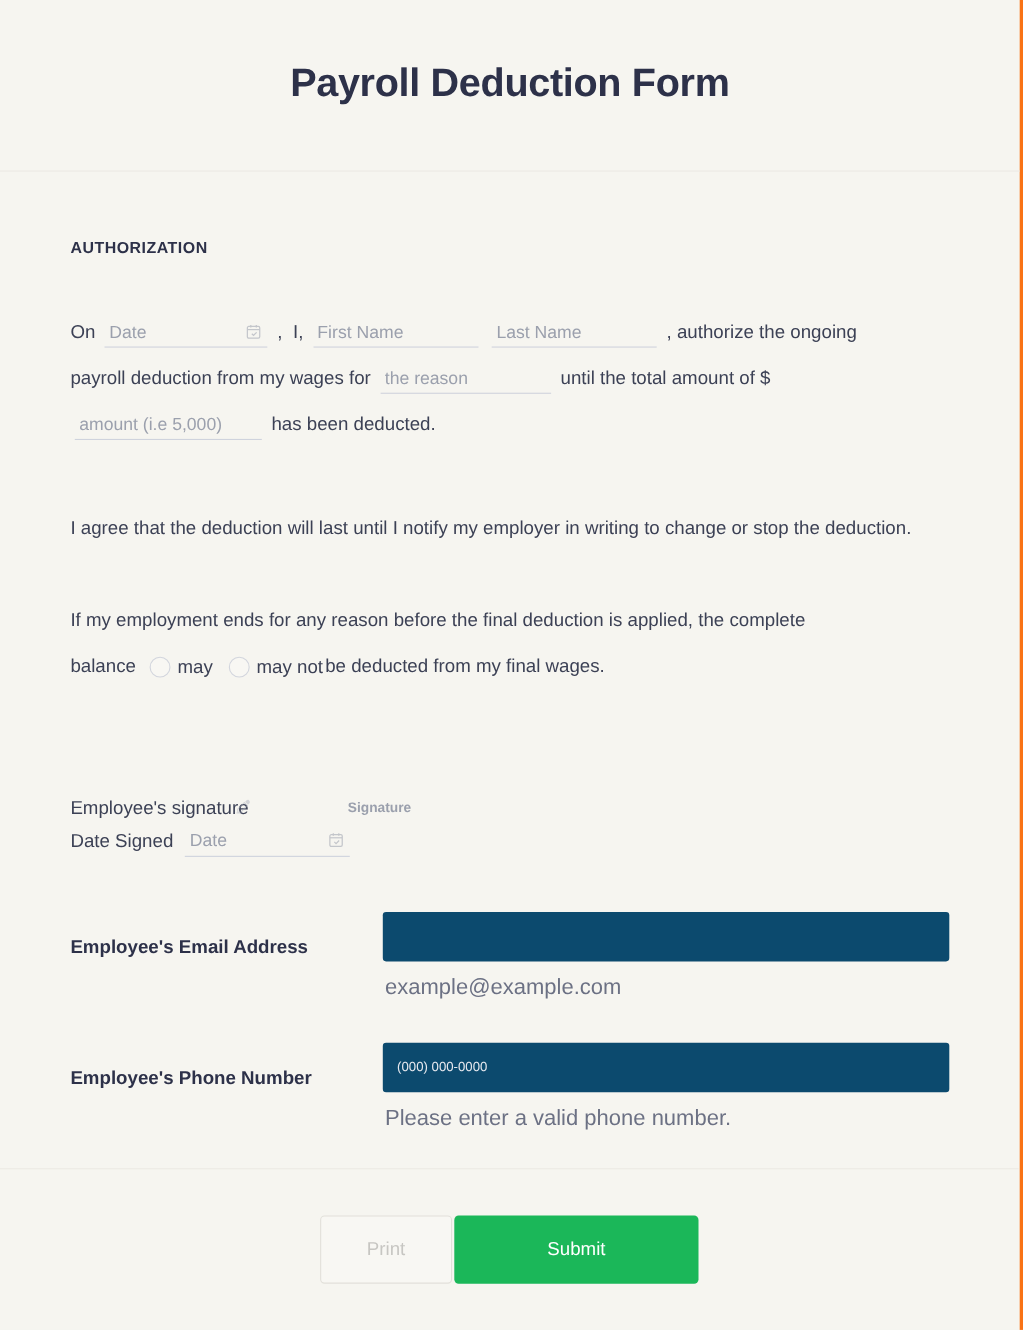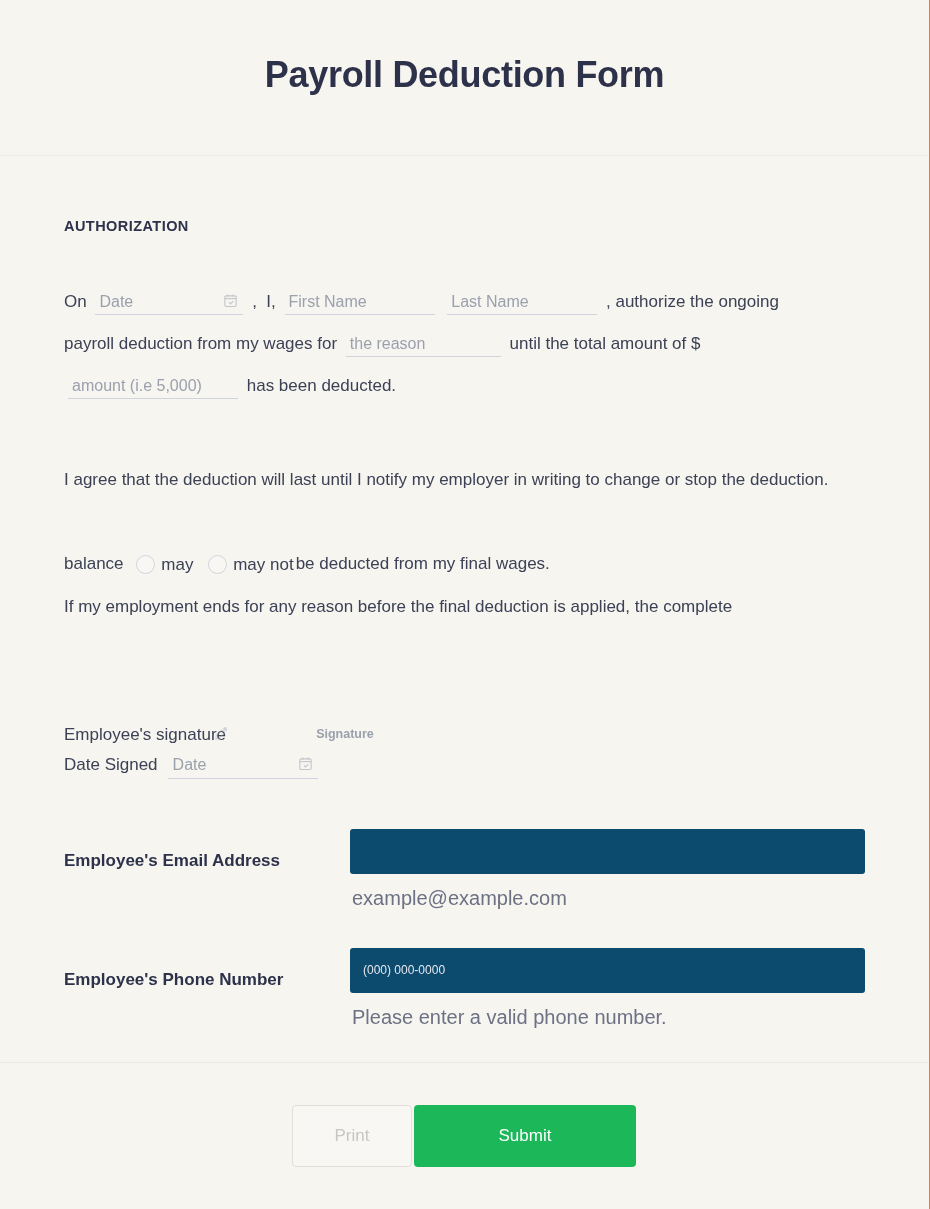--- a/index.html
+++ b/index.html
@@ -14,21 +14,21 @@
     background: #f6f5f0;
     font-family: "Liberation Sans", sans-serif;
     color: #33374a;
     overflow: hidden;
   }
   .form-page {
     width: 930px;
     height: 1209px;
     background: #f6f5f0;
     position: relative;
-    border-right: 1px solid #f97316;
+    border-right: 3px solid #f97316;
   }
 
   
   .form-header {
     height: 156px;
     display: flex;
     align-items: center;
     justify-content: center;
     border-bottom: 1px solid #eceae4;
   }
@@ -295,30 +295,30 @@
       <span class="blank-field w-amount">
         <span>amount (i.e 5,000)</span>
       </span>
 
       <span class="txt">has been deducted.</span>
     </div>
 
     <div class="agreement">I agree that the deduction will last until I notify my employer in writing to change or stop the deduction.</div>
 
     <div class="agreement second">
+      <div>If my employment ends for any reason before the final deduction is applied, the complete</div>
       <div>
         <span>balance</span>
         <span class="radio-choice">
           <span class="radio-dot"></span><span class="radio-label">may</span>
         </span>
         <span class="radio-choice">
           <span class="radio-dot"></span><span class="radio-label">may not</span>
         </span><span class="radio-label">be deducted from my final wages.</span>
       </div>
-      <div>If my employment ends for any reason before the final deduction is applied, the complete</div>
     </div>
 
     <div class="signature-block">
       <div class="sig-row">
         <span class="sig-label">Employee's signature</span>
         <span class="sig-input-wrap">
           <span class="sig-line">
             <svg class="sig-pen" viewBox="0 0 24 24" fill="#a7abb7">
               <path d="M20 3.8c-1-1-2.3-.8-3.2.1l-2 2 3.9 3.9 2-2c.9-.9.9-2.3-.7-4z"></path>
               <path d="M13.6 7l-9 9 .2 4.1 4-.2 9-9z" fill="none" stroke="#a7abb7" stroke-width="1.6"></path>

